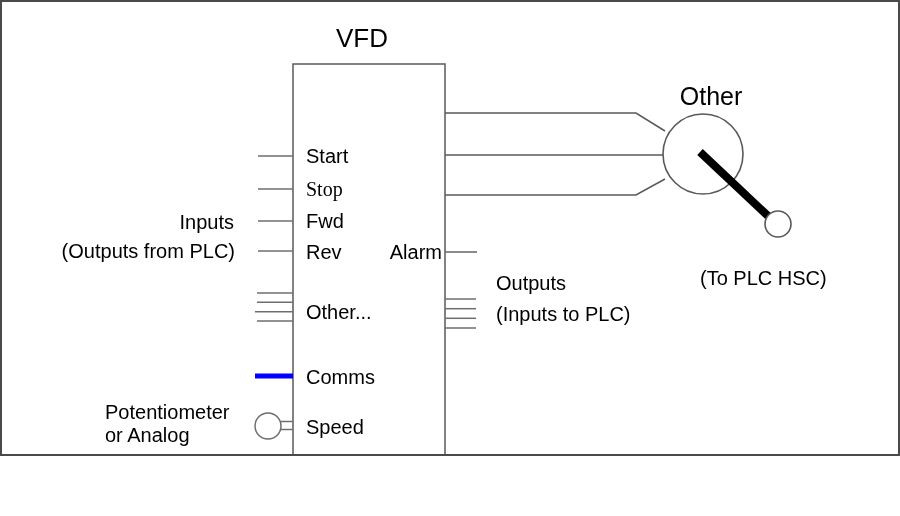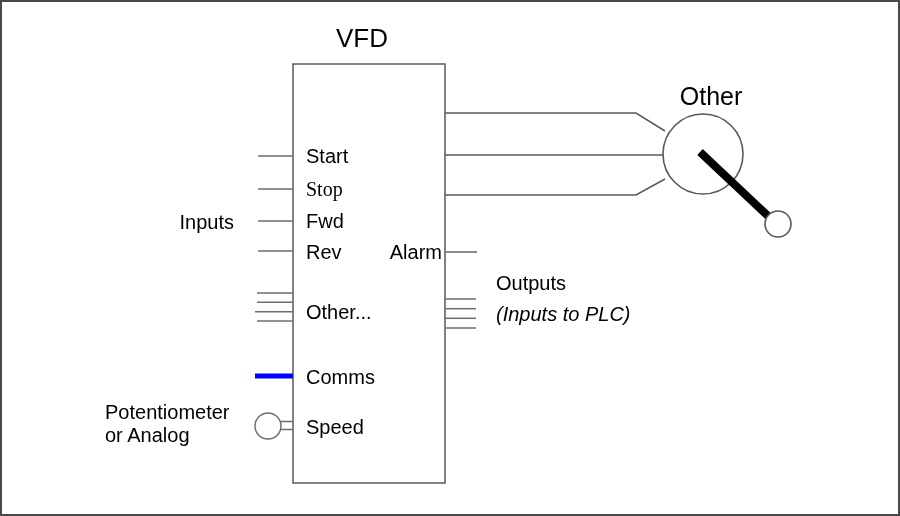--- a/index.html
+++ b/index.html
@@ -1,18 +1,18 @@
 <!DOCTYPE html>
 <html><head>
 <meta charset="utf-8">
 <style>
   html,body{margin:0;padding:0;background:#fff;}
   #stage{
     position:relative;
-    width:900px;height:516px;
+    width:900px;height:456px;
     box-sizing:border-box;
     border:2px solid #4a4a4a;
     background:#ffffff;
     font-family:"Liberation Sans", sans-serif;
     overflow:hidden;
   }
   #wires{position:absolute;left:0;top:0;}
   .lbl{
     position:absolute;
     color:#000;
@@ -80,23 +80,25 @@
   <div class="lbl anchor-l" style="left:304px;top:154px;">Start</div>
   <div class="lbl anchor-l" style="left:304px;top:187px;font-family:Liberation Serif, serif;">Stop</div>
   <div class="lbl anchor-l" style="left:304px;top:219px;">Fwd</div>
   <div class="lbl anchor-l" style="left:304px;top:250px;">Rev</div>
   <div class="lbl anchor-r" style="left:440px;top:250px;">Alarm</div>
   <div class="lbl anchor-l" style="left:304px;top:310px;">Other...</div>
   <div class="lbl anchor-l" style="left:304px;top:375px;">Comms</div>
   <div class="lbl anchor-l" style="left:304px;top:425px;">Speed</div>
 
   <div class="lbl anchor-r" style="left:232px;top:220px;">Inputs</div>
+  <div class="lbl anchor-r" style="left:233px;top:249px;">(Outputs from PLC)</div>
 
   <div class="lbl anchor-l" style="left:494px;top:281px;">Outputs</div>
-  <div class="lbl anchor-l" style="left:494px;top:312px;font-style:italic;">(Inputs to PLC)</div>
+  <div class="lbl anchor-l" style="left:494px;top:312px;">(Inputs to PLC)</div>
 
   <div class="lbl anchor-l" style="left:103px;top:410px;">Potentiometer</div>
   <div class="lbl anchor-l" style="left:103px;top:433px;">or Analog</div>
 
   <div class="lbl motor-title anchor-c" style="left:709px;top:94px;">Other</div>
 
+  <div class="lbl anchor-l" style="left:698px;top:276px;">(To PLC HSC)</div>
 
 </div>
 
 </body></html>

